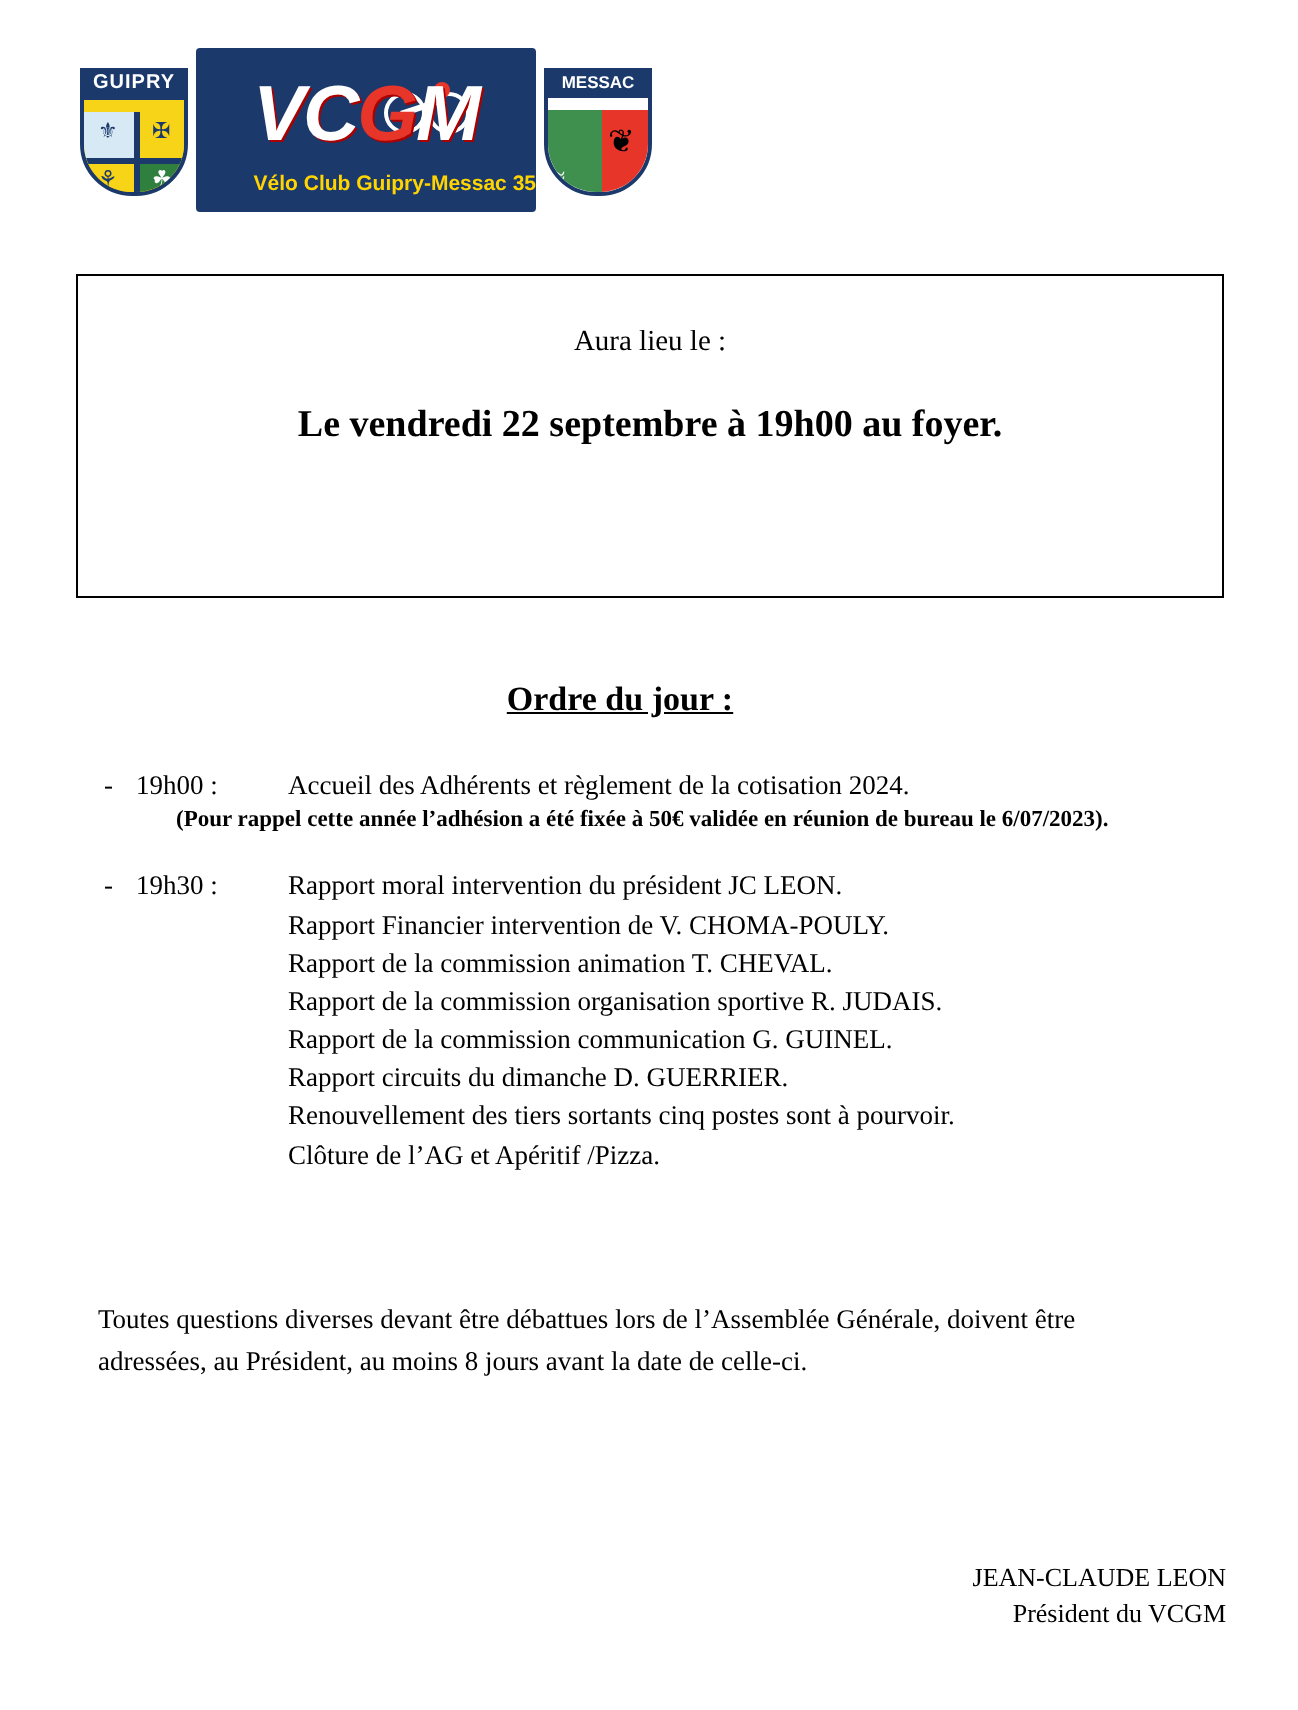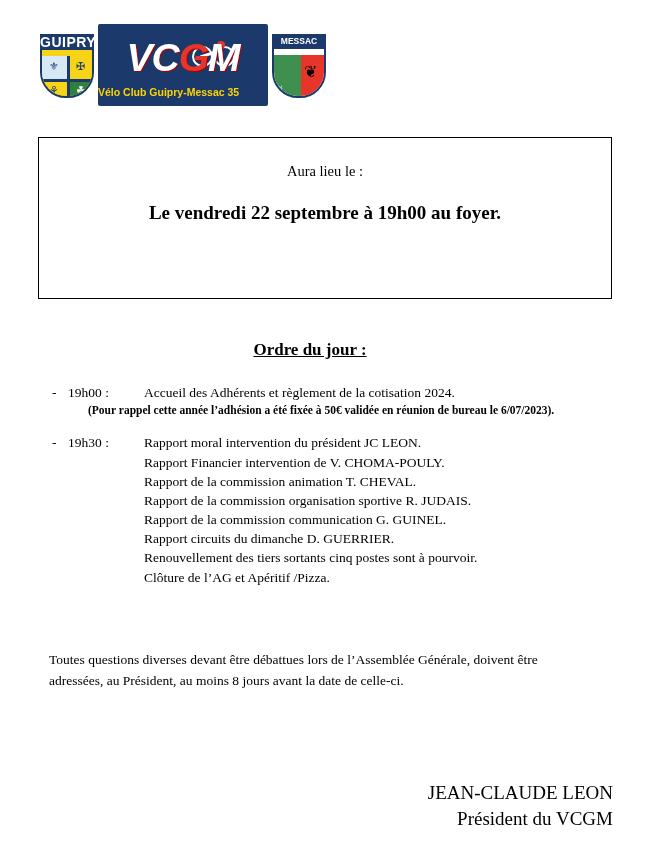--- a/index.html
+++ b/index.html
@@ -48,21 +48,21 @@
 
   .crest-banner {
     position: absolute;
     top: 4px;
     left: 0;
     width: 54px;
     height: 16px;
     background: #1b3a6b;
     color: #ffffff;
     font-family: "Liberation Sans", sans-serif;
-    font-size: 14px;
+    font-size: 10px;
     font-weight: bold;
     text-align: center;
     line-height: 16px;
     letter-spacing: 0.5px;
     box-sizing: border-box;
   }
 
   .crest-quarter {
     position: absolute;
     width: 27px;
@@ -117,21 +117,21 @@
     letter-spacing: -1px;
     color: #ffffff;
     text-shadow: 1px 1px 0 #a00;
   }
   .logo-vcgm .red { color: #e8352a; }
   .logo-sub {
     position: absolute;
     bottom: 8px;
     left: 0;
     width: 170px;
-    text-align: left;
+    text-align: right;
     font-family: "Liberation Sans", sans-serif;
     font-size: 10.5px;
     font-weight: bold;
     color: #ffd400;
   }
   .logo-cyclist {
     position: absolute;
     top: 5px;
     left: 92px;
     width: 46px;
@@ -313,21 +313,21 @@
     line-height: 1.55;
   }
 
   
   .signature {
     position: absolute;
     top: 780px;
     left: 0;
     width: 613px;
     text-align: right;
-    font-size: 19px;
+    font-size: 13px;
     line-height: 1.35;
   }
 </style>
 </head>
 <body>
 
 <div class="header">
 
   <div class="crest">
     <div class="crest-shield">

